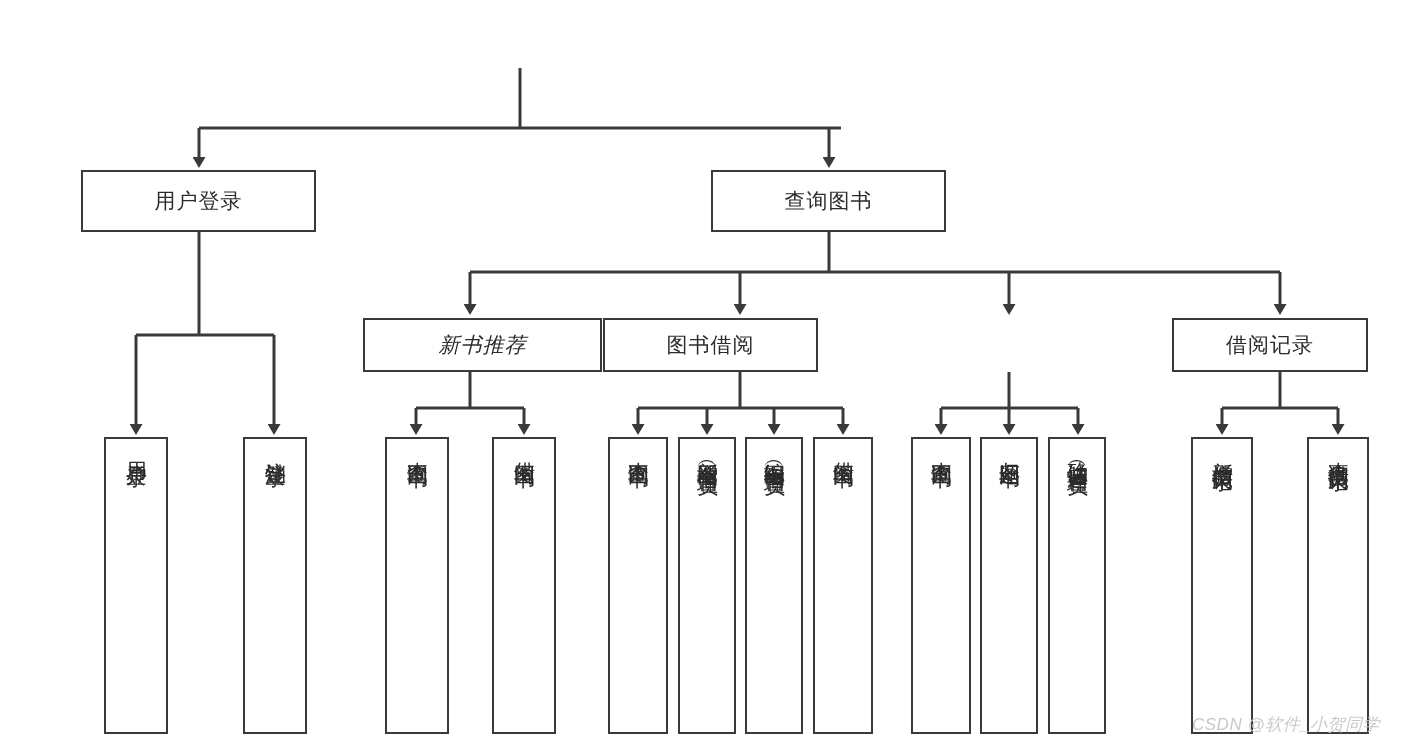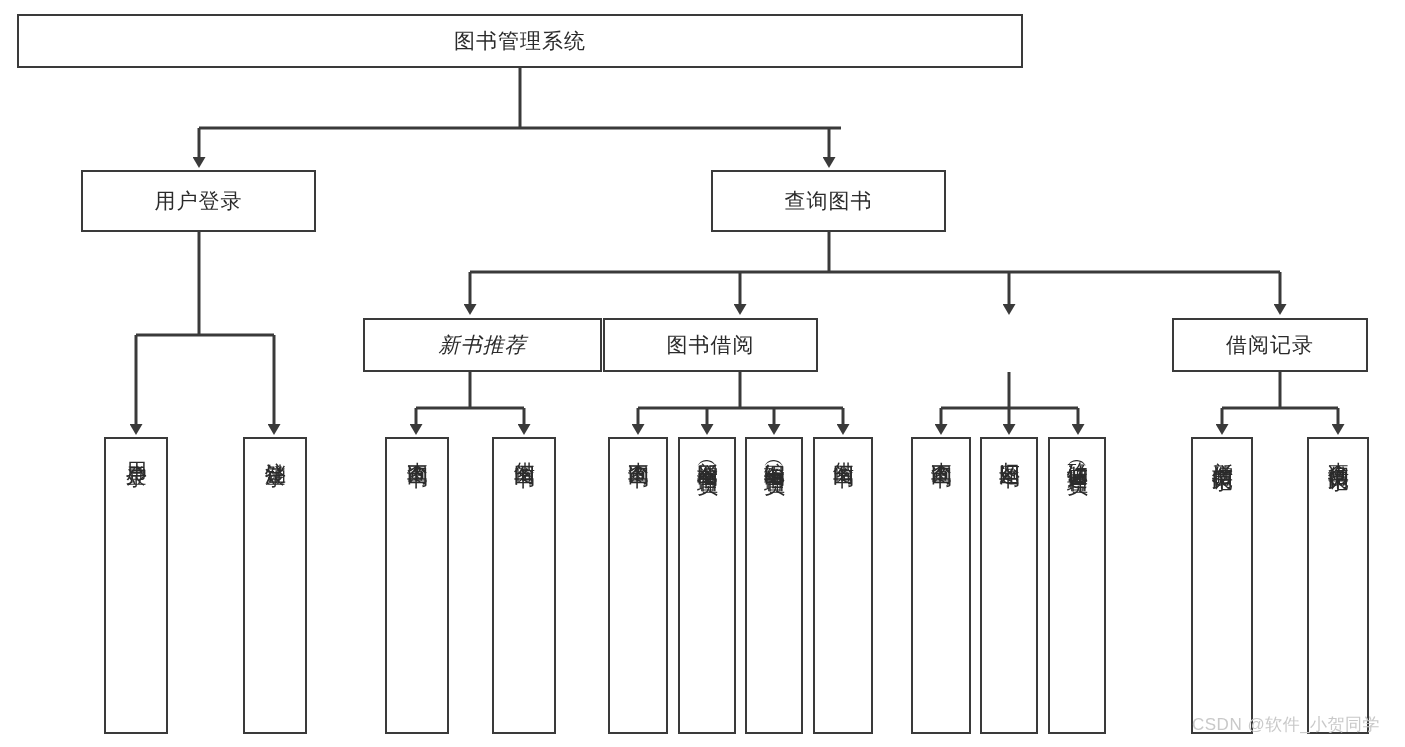--- a/index.html
+++ b/index.html
@@ -54,20 +54,21 @@
     letter-spacing: 2px;
     white-space: nowrap;
   }
   .watermark {
     position: absolute;
     color: #c9c9c9;
     font-size: 17px;
     white-space: nowrap;
     letter-spacing: 0.5px;
     pointer-events: none;
+    font-style: italic;
   }
 </style>
 </head>
 <body>
 
 <div id="diagram-root">
 
   <svg class="edges" viewBox="0 0 1405 747">
     <defs>
       <marker id="arrow" markerWidth="11" markerHeight="13" refX="1" refY="6.5" orient="auto" markerUnits="userSpaceOnUse">
@@ -114,23 +115,20 @@
       <path d="M1009,408 L1009,425" marker-end="url(#arrow)"></path>
       <path d="M1078,408 L1078,425" marker-end="url(#arrow)"></path>
 
       <path d="M1280,372 L1280,408"></path>
       <path d="M1222,408 L1338,408"></path>
       <path d="M1222,408 L1222,425" marker-end="url(#arrow)"></path>
       <path d="M1338,408 L1338,425" marker-end="url(#arrow)"></path>
     </g>
   </svg>
 
-  <div class="node horizontal" style="left:17px; top:14px; width:1006px; height:54px;">
-    <span class="node-label">图书管理系统</span>
-  </div>
 
   <div class="node horizontal" style="left:81px; top:170px; width:235px; height:62px;">
     <span class="node-label">用户登录</span>
   </div>
   <div class="node horizontal" style="left:711px; top:170px; width:235px; height:62px;">
     <span class="node-label">查询图书</span>
   </div>
 
   <div class="node horizontal" style="left:363px; top:318px; width:239px; height:54px;font-style:italic;">
     <span class="node-label">新书推荐</span>

